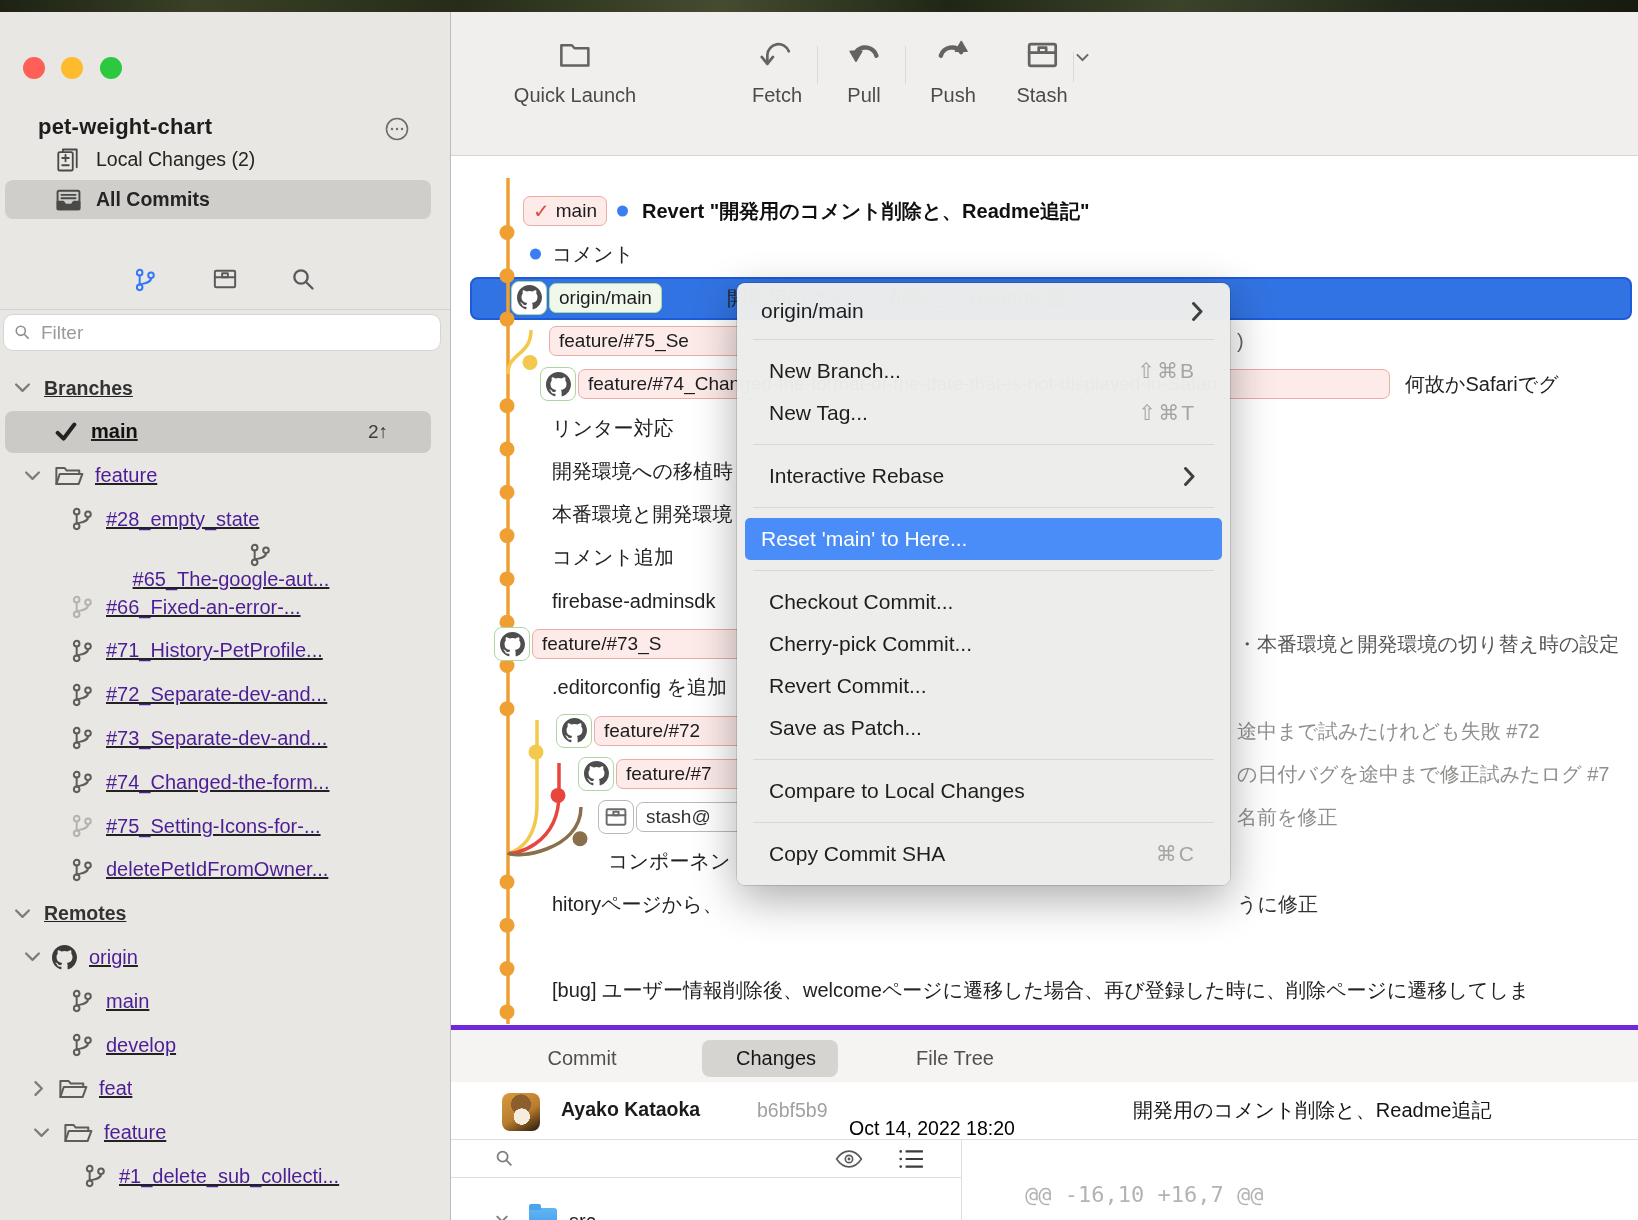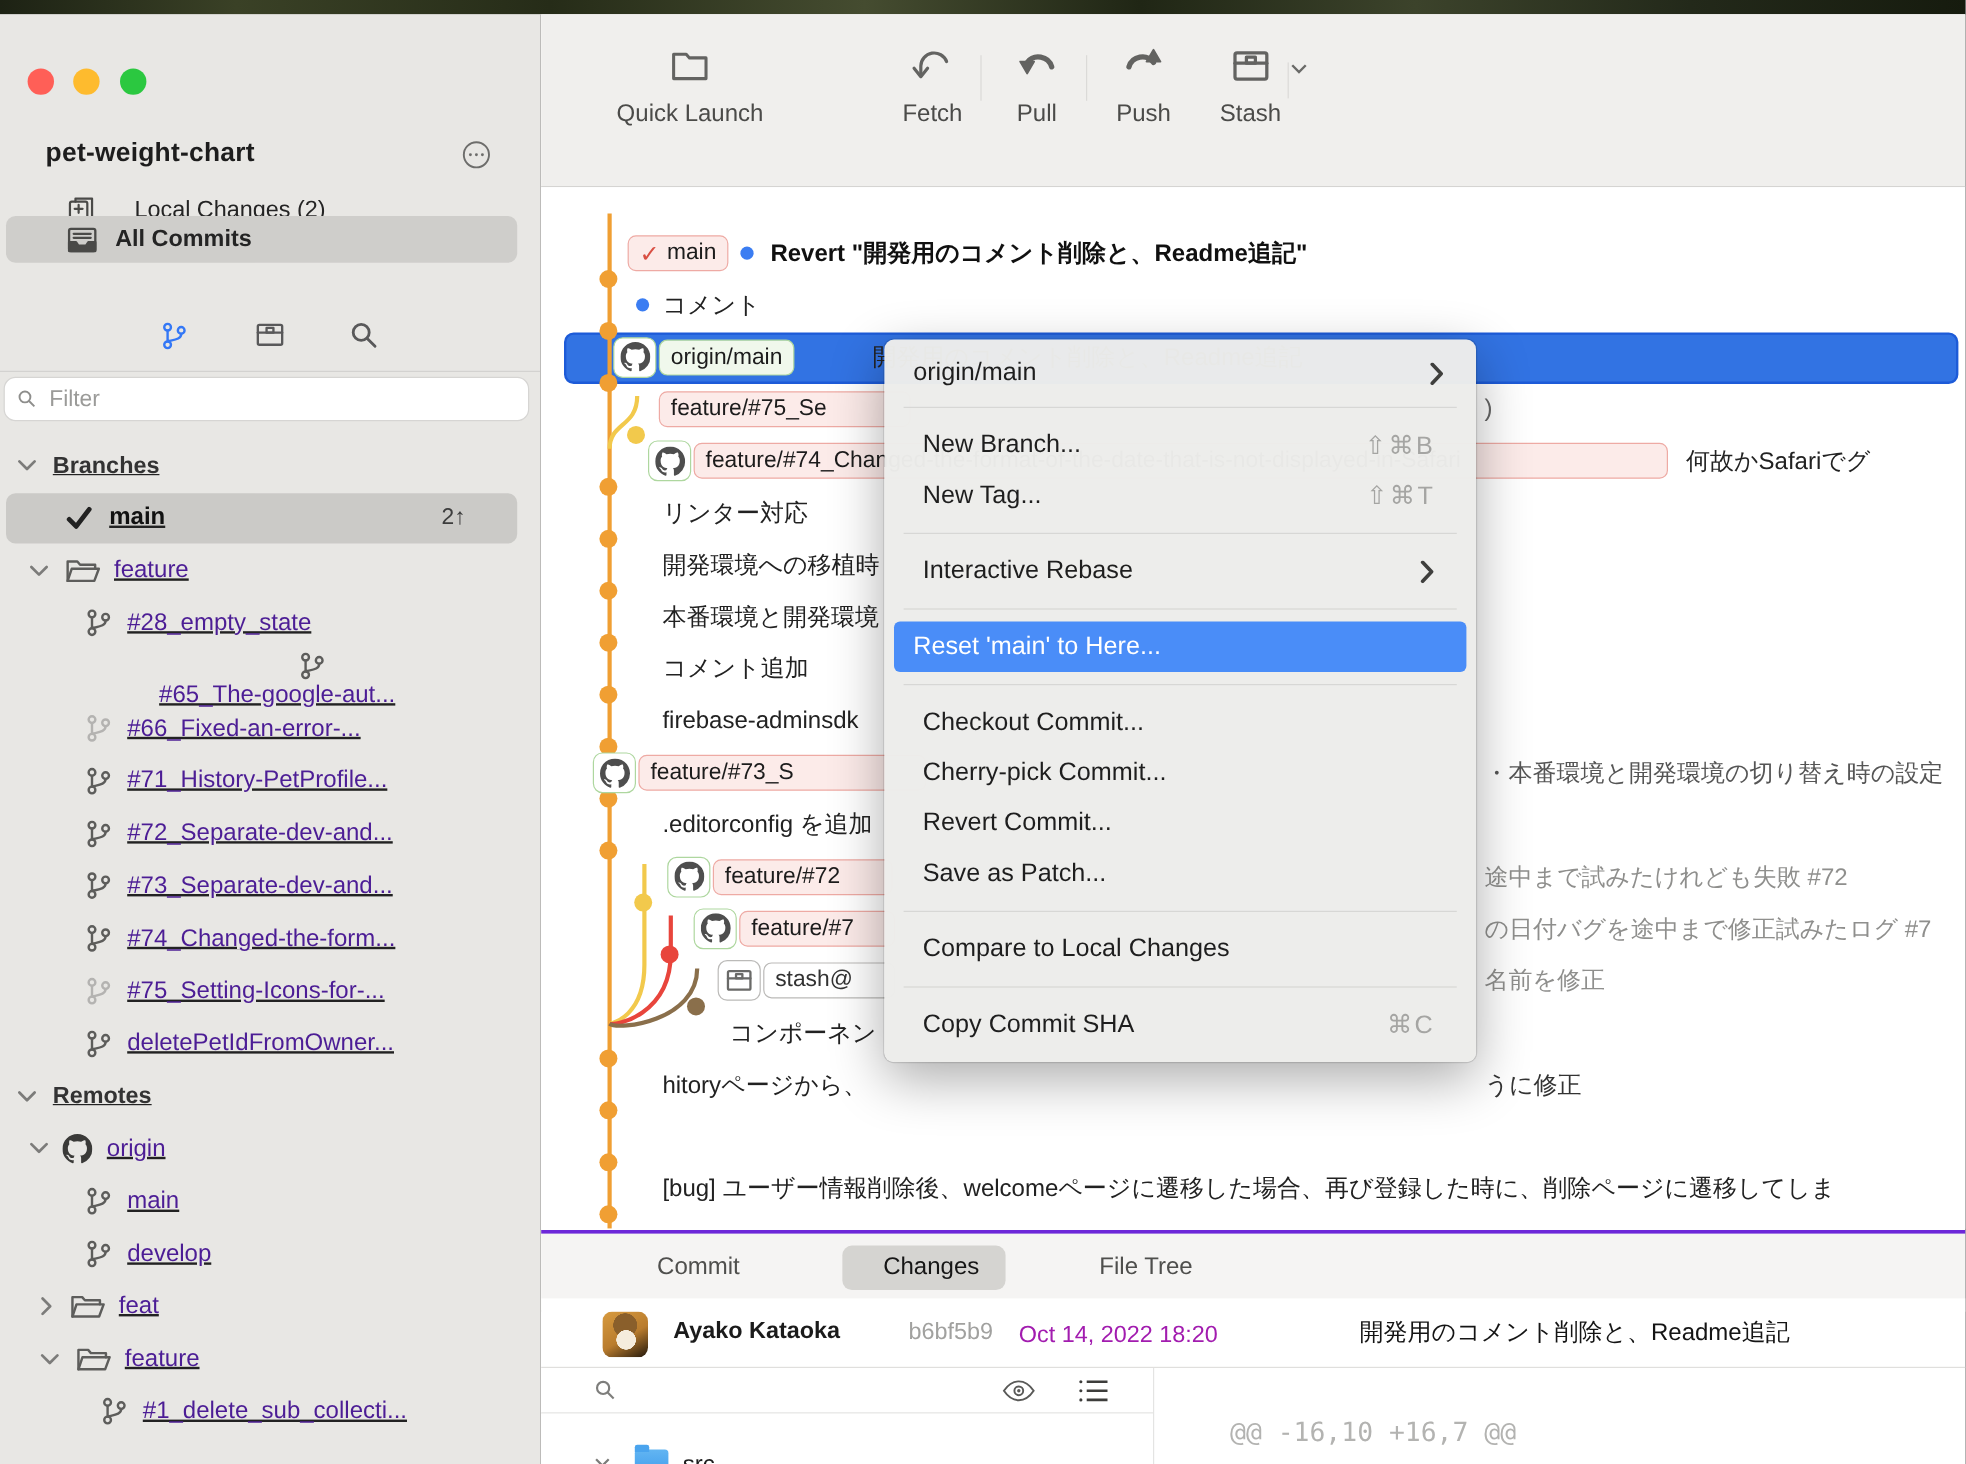--- a/index.html
+++ b/index.html
@@ -72,32 +72,32 @@
     border-radius:8px;box-shadow:0 14px 45px rgba(0,0,0,0.33),0 0 0 1px rgba(0,0,0,0.12);z-index:10;
     padding:10px 0;box-sizing:border-box;}
   .mhead{height:36px;display:flex;align-items:center;padding:0 26px 0 24px;font-size:21px;color:#1e1e1e;}
   .mitem{height:42px;display:flex;align-items:center;padding:0 26px 0 24px;font-size:21px;color:#1e1e1e;margin:0 8px;border-radius:5px;}
   .mitem.hl{background:#4a8df8;color:#fff;padding-left:16px;padding-right:18px;}
   .mitem .sc{margin-left:auto;color:#a5a5a3;letter-spacing:2px;}
   .msub{margin-left:auto;color:#3f3f3d;display:flex;}
   .mdiv{height:1px;background:#d7d7d5;margin:10px 16px;}
   
   #tabsbar{position:absolute;left:0;top:1013px;width:1187px;height:68px;background:#f5f4f3;
-    border-top:3px solid #6d28d9;border-bottom:1px solid #d8d7d5;box-sizing:border-box;}
+    border-top:5px solid #6d28d9;border-bottom:1px solid #d8d7d5;box-sizing:border-box;}
   .tab{position:absolute;top:10px;height:37px;transform:translateX(-50%);display:flex;align-items:center;
     padding:0 22px;font-size:20px;color:#4f4f4d;border-radius:8px;}
   .tab.selected{background:#d5d4d1;color:#161616;}
   #cinfo{position:absolute;left:0;top:1070px;width:1187px;height:58px;background:#fff;border-bottom:1px solid #e0dfdd;box-sizing:border-box;}
   #avatar{position:absolute;left:51px;top:11px;width:38px;height:38px;border-radius:8px;
     background:radial-gradient(circle at 52% 62%,#f5ecdd 0 26%,rgba(0,0,0,0) 27%),
                radial-gradient(circle at 50% 30%,#8a5f2b 0 30%,rgba(0,0,0,0) 31%),
                linear-gradient(150deg,#d89b3f,#b97c2e 55%,#23180c);}
   #cname{position:absolute;left:110px;top:16px;font-size:19.5px;font-weight:600;color:#1b1b1b;}
   #csha{position:absolute;left:306px;top:17px;font-size:19.5px;color:#a1a19f;}
-  #cdate{position:absolute;left:398px;top:19px;font-size:19.5px;color:#a21caf;text-align:right;}
+  #cdate{position:absolute;left:398px;top:35px;font-size:19.5px;color:#000000;text-align:right;}
   #cmsg{position:absolute;left:682px;top:15px;font-size:20px;color:#141414;white-space:nowrap;}
   #filesearch{position:absolute;left:0;top:1128px;width:510px;height:38px;border-bottom:1px solid #dededc;box-sizing:border-box;background:#fff;}
   #filesearch .ic{position:absolute;left:44px;top:9px;width:19px;height:19px;color:#7e7e7c;display:flex;}
   #eyeic{position:absolute;left:384px;top:7px;width:28px;height:24px;color:#5a5a58;display:flex;}
   #listic{position:absolute;left:447px;top:8px;width:26px;height:22px;color:#3d3d3b;display:flex;}
   #ftree{position:absolute;left:0;top:1166px;width:510px;height:54px;background:#fff;}
   #ftree .chev{position:absolute;left:44px;top:36px;color:#7c7c7a;display:flex;}
   #ftree .folder{position:absolute;left:78px;top:30px;width:28px;height:22px;border-radius:3px;
     background:linear-gradient(#62b5f2,#3f9ced);}
   #ftree .folder:before{content:"";position:absolute;left:0;top:-4px;width:12px;height:6px;border-radius:2px 2px 0 0;background:#4aa4ee;}
@@ -121,21 +121,21 @@
     <div id="sb-title">pet-weight-chart</div>
     <div id="sb-ellipsis">
       <svg viewBox="0 0 26 26" fill="none" stroke="currentColor" stroke-width="1.6">
           <circle cx="13" cy="13" r="10.5"></circle>
           <circle cx="8" cy="13" r="1.2" fill="currentColor" stroke="none"></circle>
           <circle cx="13" cy="13" r="1.2" fill="currentColor" stroke="none"></circle>
           <circle cx="18" cy="13" r="1.2" fill="currentColor" stroke="none"></circle>
         </svg>
     </div>
     <div id="sbnav-container">
-        <div class="sbnav" style="top: 144px; gap: 16px;">
+        <div class="sbnav" style="top: 128px;">
           <span class="ic">
             <svg width="25" height="28" viewBox="0 0 19 21" fill="none" stroke="currentColor" stroke-linecap="round" stroke-linejoin="round" stroke-width="1.4">
               <path d="M6 4.5 V2.5 H16.5 V16"></path>
               <rect x="2.5" y="4.5" width="11" height="14" rx="1.2"></rect>
               <path d="M5.5 9 H10.5 M8 6.5 V11.5 M5.5 14.5 H10.5"></path>
             </svg>
           </span>
                <span class="lb">Local Changes (2)</span>
         </div>
         <div class="sbnav selected" style="top: 168px;">

